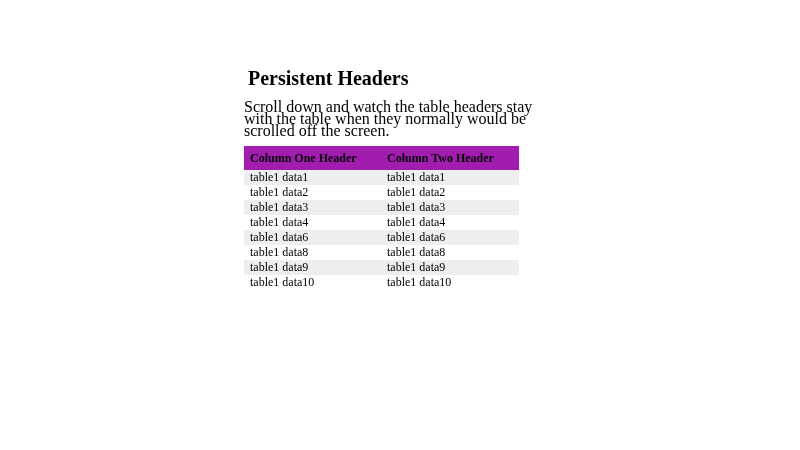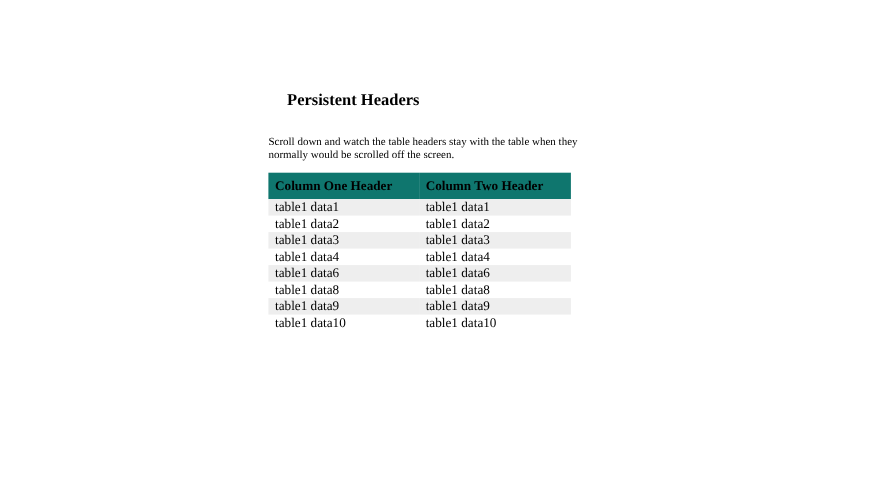--- a/index.html
+++ b/index.html
@@ -1,22 +1,22 @@
 <!DOCTYPE html>
 <html><head>
   <meta charset="utf-8">
   <style>
     html, body { margin: 0; padding: 0; background: #ffffff; }
     body { width: 800px; height: 450px; overflow: hidden; font-family: "Liberation Serif", serif; color: #000; }
     .content { position: absolute; left: 244px; top: 58px; width: 300px; }
-    h1 { font-size: 15px; font-weight: bold; margin: 17px; line-height: 32px; }
-    p.desc { font-size: 10px; line-height: 12px; margin: 7px 0 0 0; width: 290px; }
+    h1 { font-size: 20px; font-weight: bold; margin: 4px; line-height: 32px; }
+    p.desc { font-size: 16px; line-height: 12px; margin: 7px 0 0 0; width: 290px; }
     table { border-collapse: collapse; margin-top: 9px; width: 275px; font-size: 12px; }
     th, td { text-align: left; padding: 0 6px; height: 15px; vertical-align: middle; }
-    th { background: #0f766e; font-weight: bold; height: 24px; }
+    th { background: #a21caf; font-weight: bold; height: 24px; }
     tbody tr:nth-child(odd) td { background: #eeeeee; }
     th:first-child, td:first-child { width: 125px; }
   </style>
 </head>
 <body>
 
 <div class="content">
   <h1>Persistent Headers</h1>
   <p class="desc">Scroll down and watch the table headers stay with the table when they normally would be scrolled off the screen.</p>
   <table>

